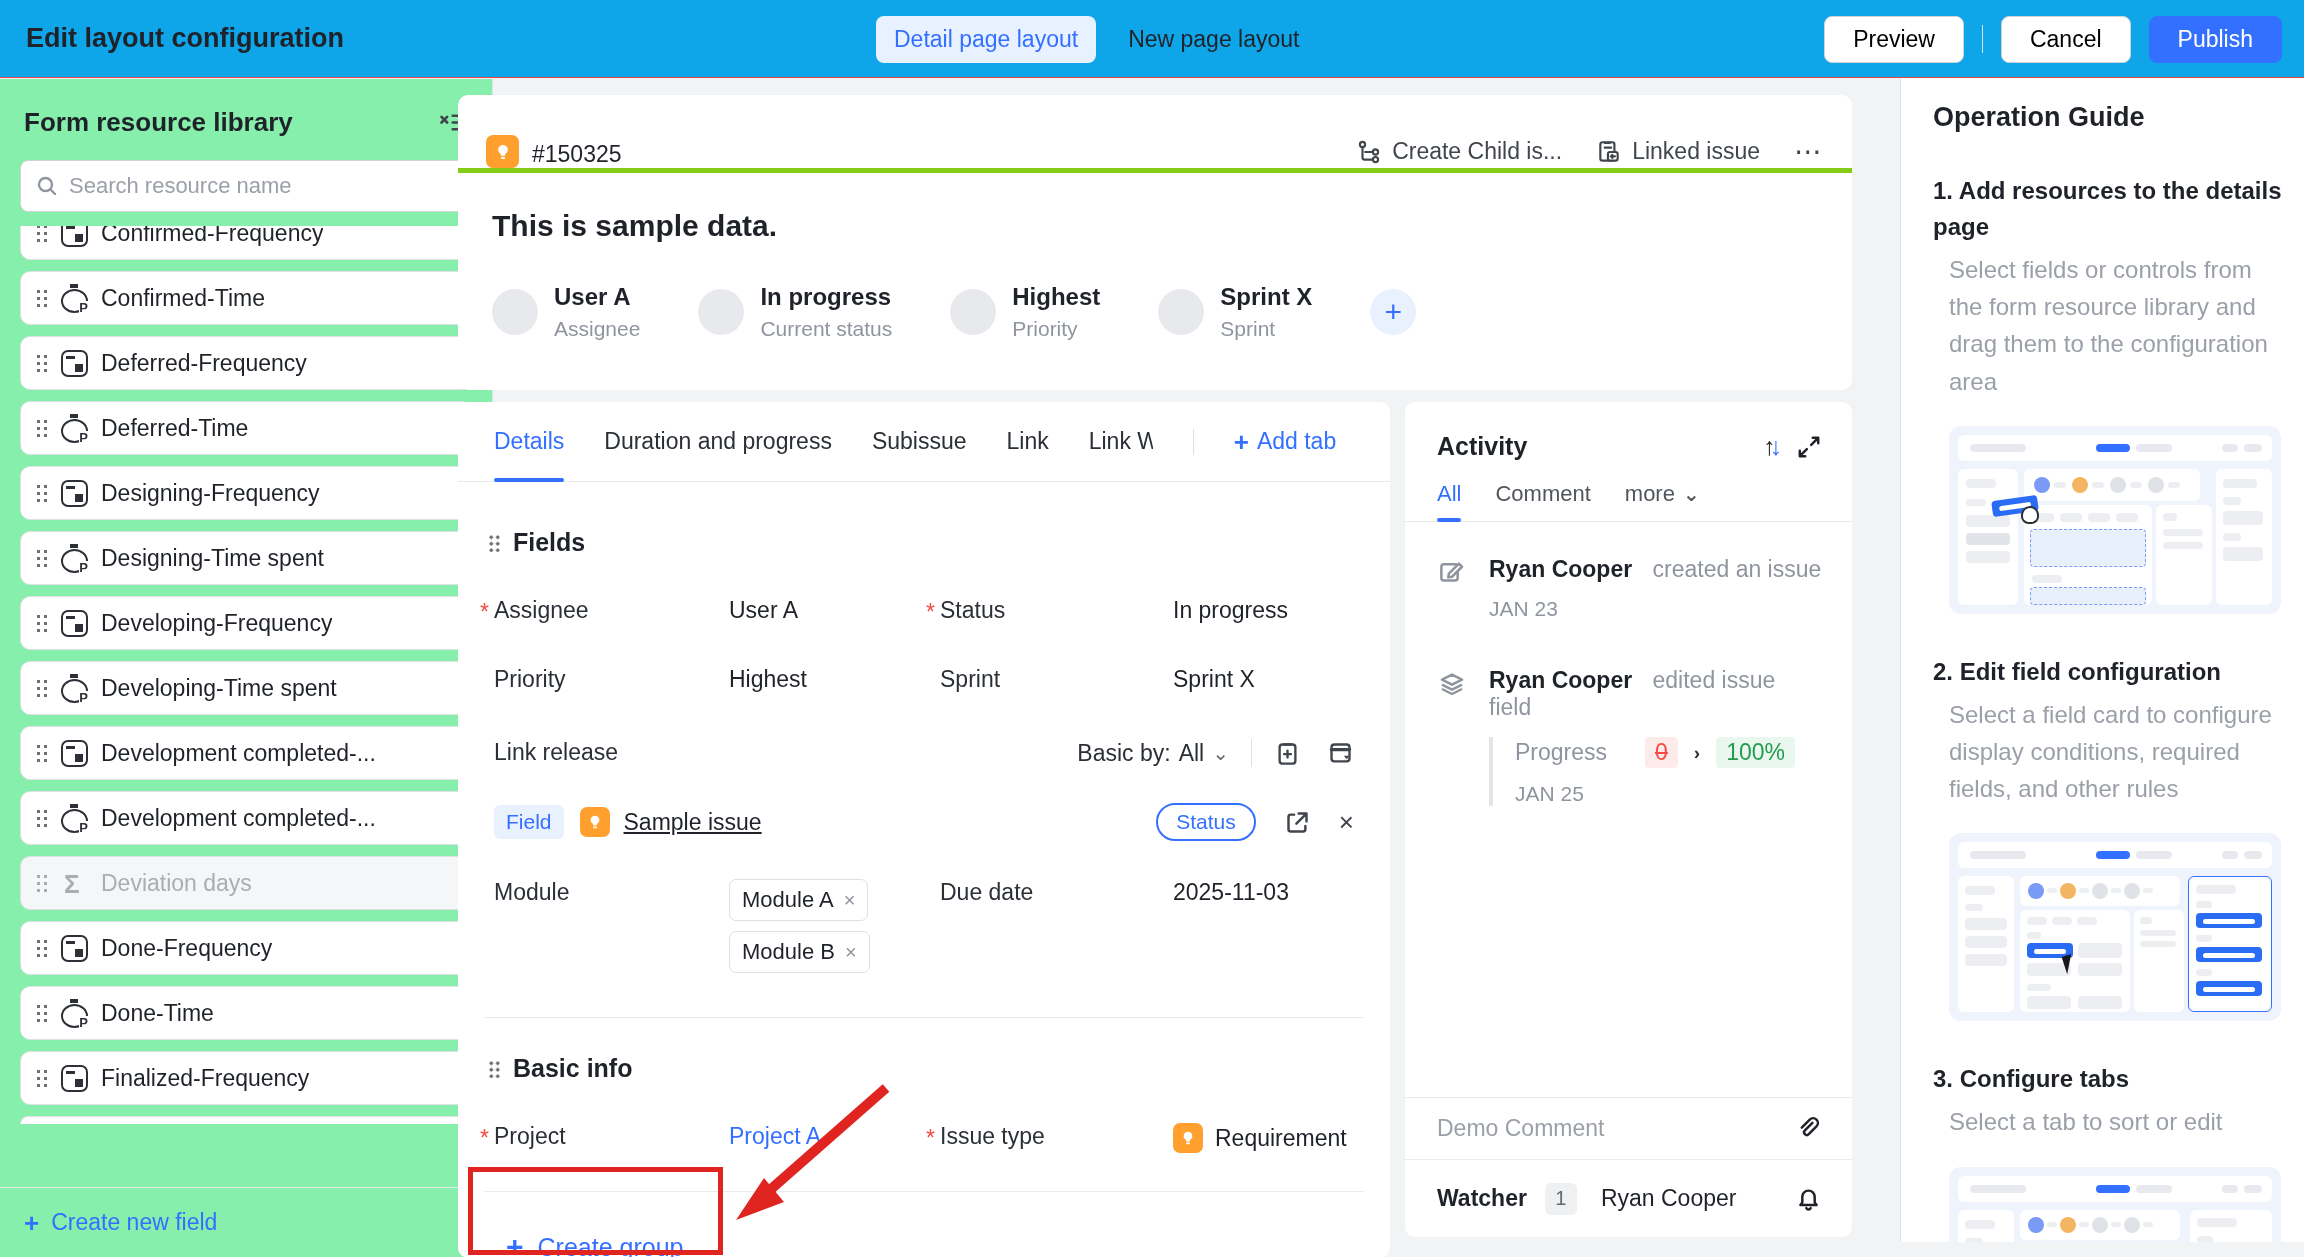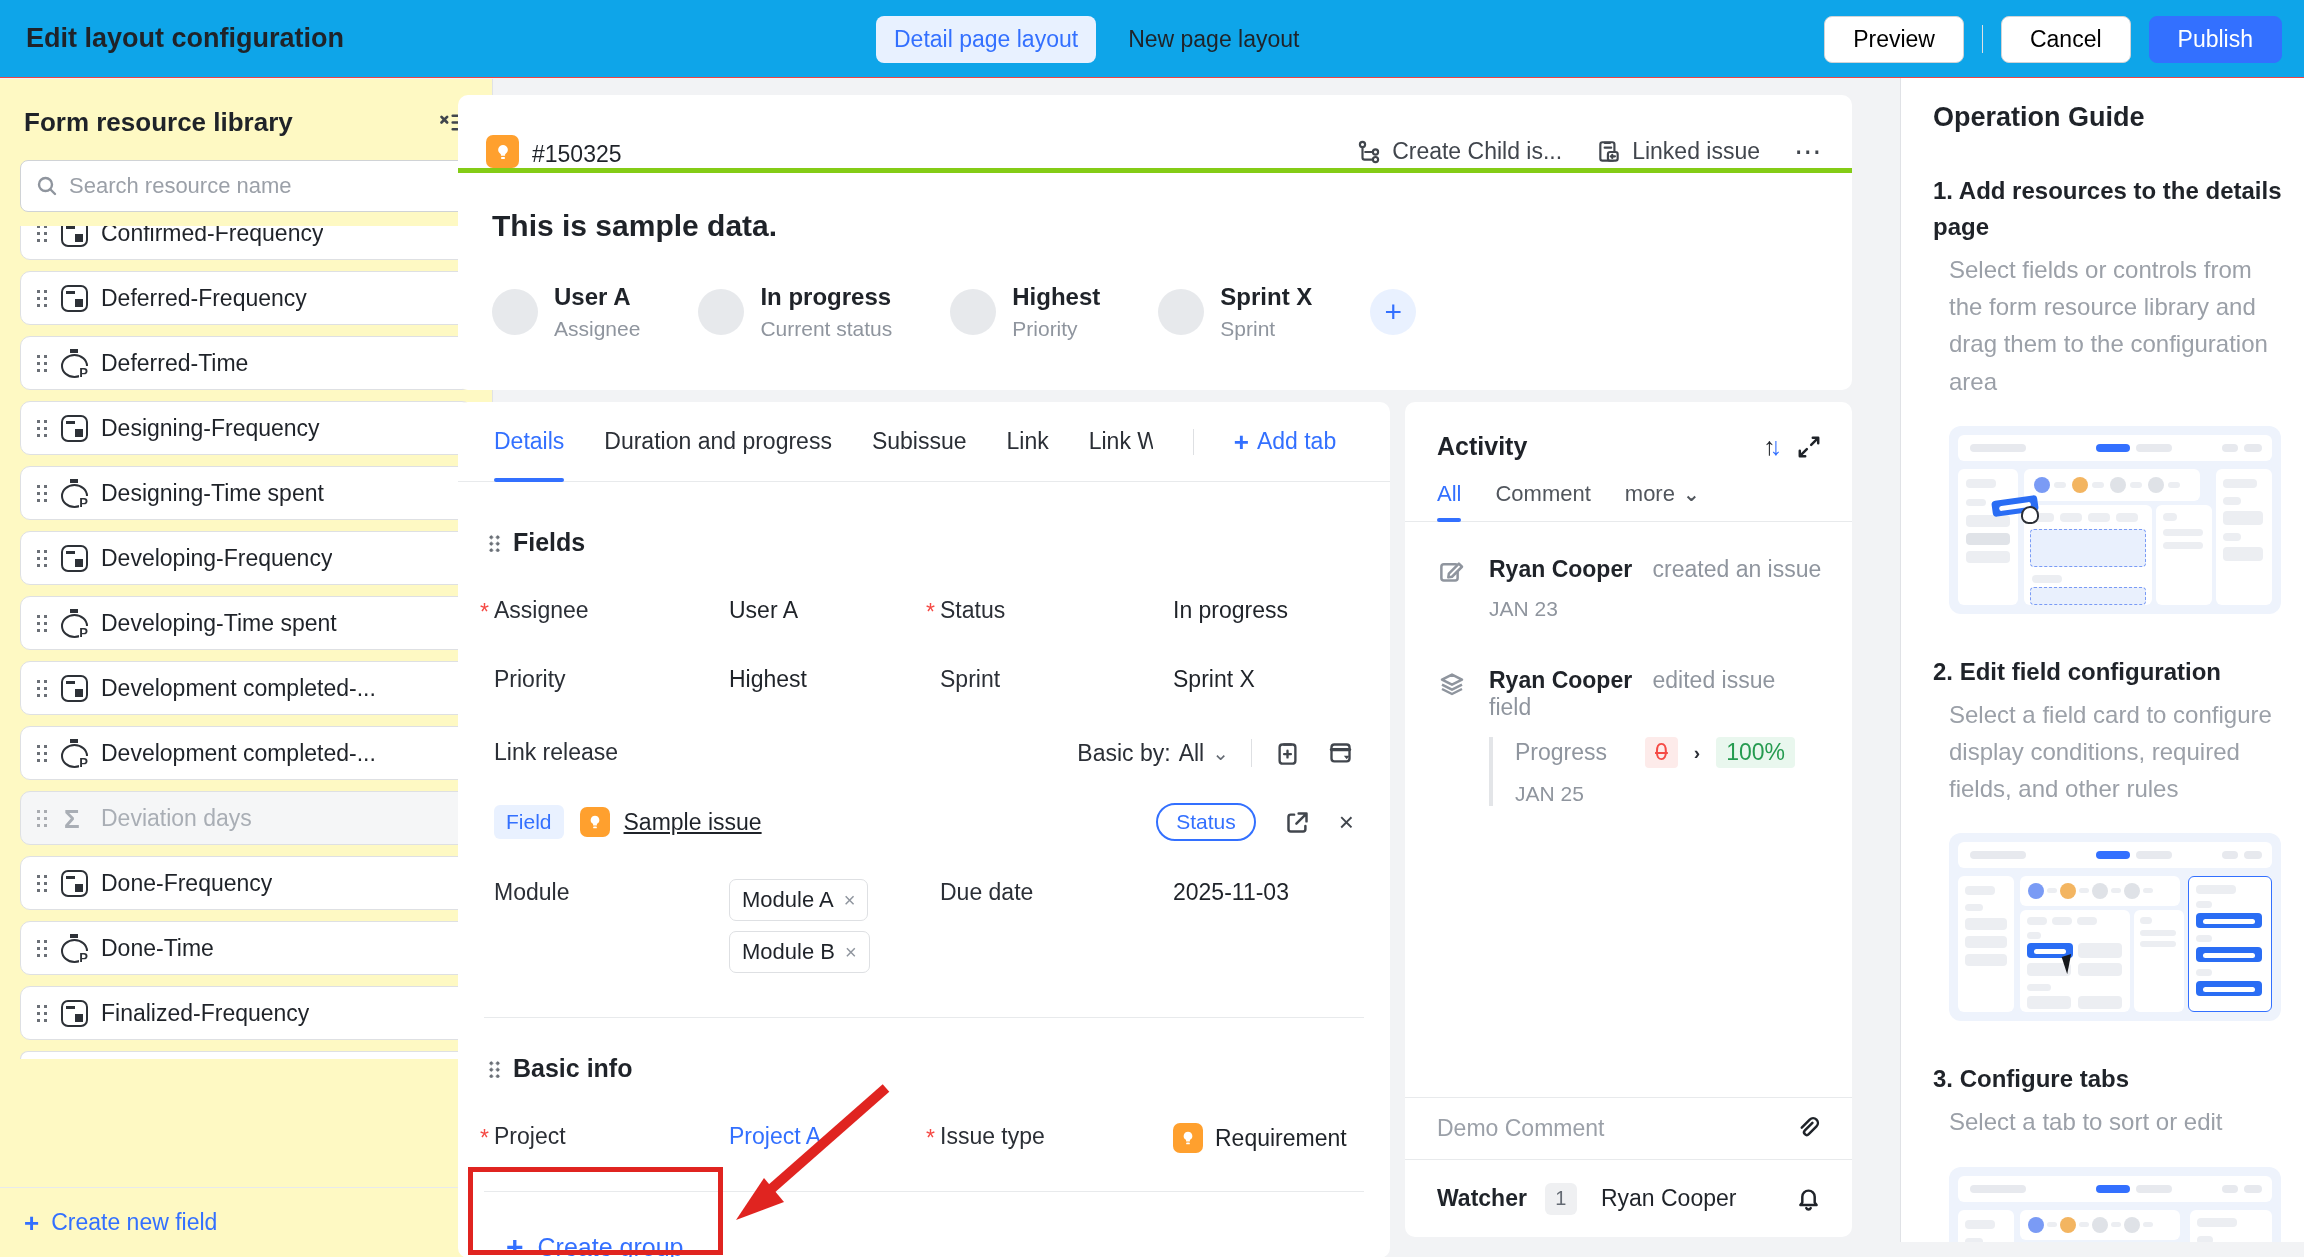--- a/index.html
+++ b/index.html
@@ -12,21 +12,21 @@
   .topbar-title { font-size:27px; font-weight:700; margin-left:26px; }
   .topbar-tabs { position:absolute; left:876px; top:0; height:78px; display:flex; align-items:center; gap:14px; }
   .seg-tab { padding:10px 18px; border-radius:8px; font-size:23px; cursor:pointer; white-space:nowrap; }
   .seg-tab.active { background:#e8f1ff; color:#3370ff; }
   .topbar-actions { position:absolute; right:22px; top:0; height:78px; display:flex; align-items:center; gap:18px; }
   .btn { height:47px; padding:0 28px; border:1px solid #d0d3d6; border-radius:8px; background:#fff; font-size:23px; display:flex; align-items:center; cursor:pointer; }
   .btn.primary { background:#3370ff; border-color:#3370ff; color:#fff; }
   .vdiv { width:1px; height:28px; background:#dee0e3; }
 
   
-  .sidebar { position:absolute; left:0; top:79px; width:493px; height:1178px; background:#fef9c3; border-right:1px solid #e0e2e6; }
+  .sidebar { position:absolute; left:0; top:79px; width:493px; height:1178px; background:#86efac; border-right:1px solid #e0e2e6; }
   .guide { position:absolute; left:1900px; top:64px; width:404px; height:1178px; background:#fff; border-left:1px solid #e0e2e6; padding:38px 18px 0 32px; overflow:hidden; }
   .main { position:absolute; left:413px; top:79px; width:1487px; height:1178px; }
 
   
   .sb-head { display:flex; align-items:center; justify-content:space-between; padding:28px 28px 0 24px; }
   .sb-title { font-size:26px; font-weight:700; }
   .icon-btn { color:#41464d; cursor:pointer; background:none; border:none; }
   .search { margin:22px 20px 14px 20px; height:52px; border:1px solid #d0d3d6; border-radius:8px; display:flex; align-items:center; padding:0 14px; gap:10px; background:#fff; }
   .search input { border:none; outline:none; font-size:22px; width:100%; color:#1f2329; font-family:inherit; }
   .search input::placeholder { color:#9ba0a8; }
@@ -197,20 +197,25 @@
     <input placeholder="Search resource name" style="">
   </div>
   <div class="sb-list">
 
       <div class="sb-item">
         <span class="dots"></span>
         <span class="fic ic-frequency"></span>
         <span class="sb-item-label">Confirmed-Frequency</span>
       </div>
 
+      <div class="sb-item">
+        <span class="dots"></span>
+        <span class="fic ic-time"></span>
+        <span class="sb-item-label">Confirmed-Time</span>
+      </div>
 
       <div class="sb-item">
         <span class="dots"></span>
         <span class="fic ic-frequency"></span>
         <span class="sb-item-label">Deferred-Frequency</span>
       </div>
 
       <div class="sb-item">
         <span class="dots"></span>
         <span class="fic ic-time"></span>

